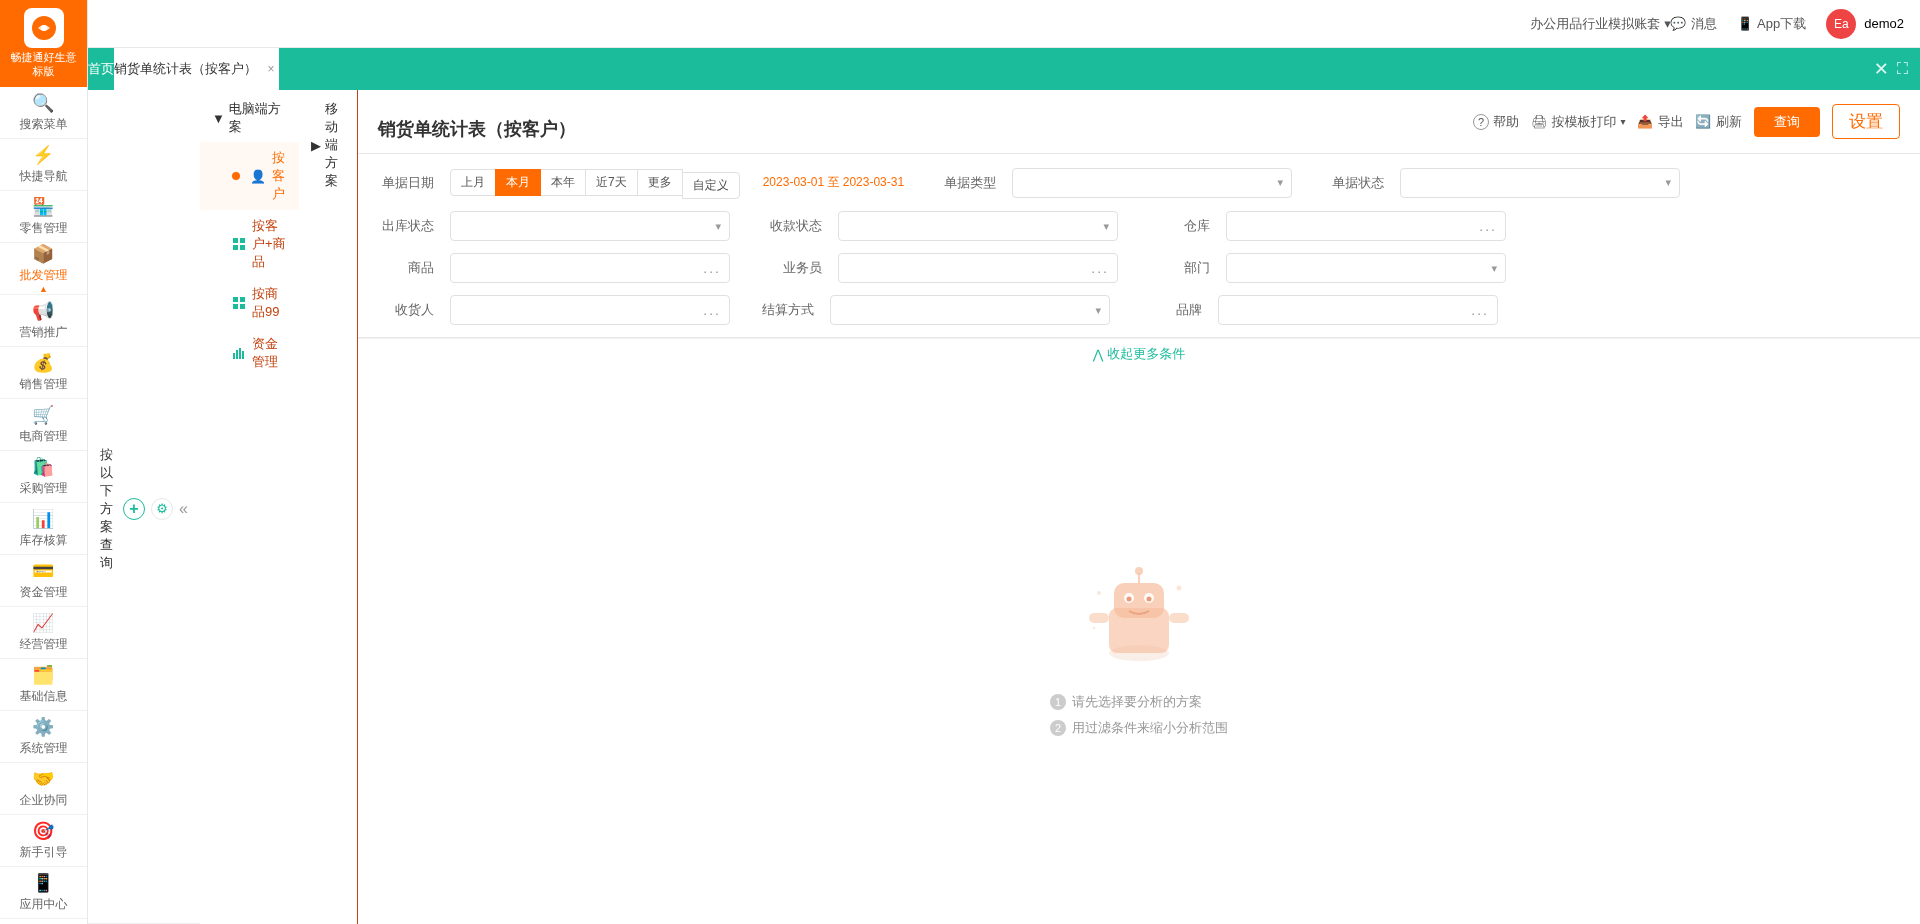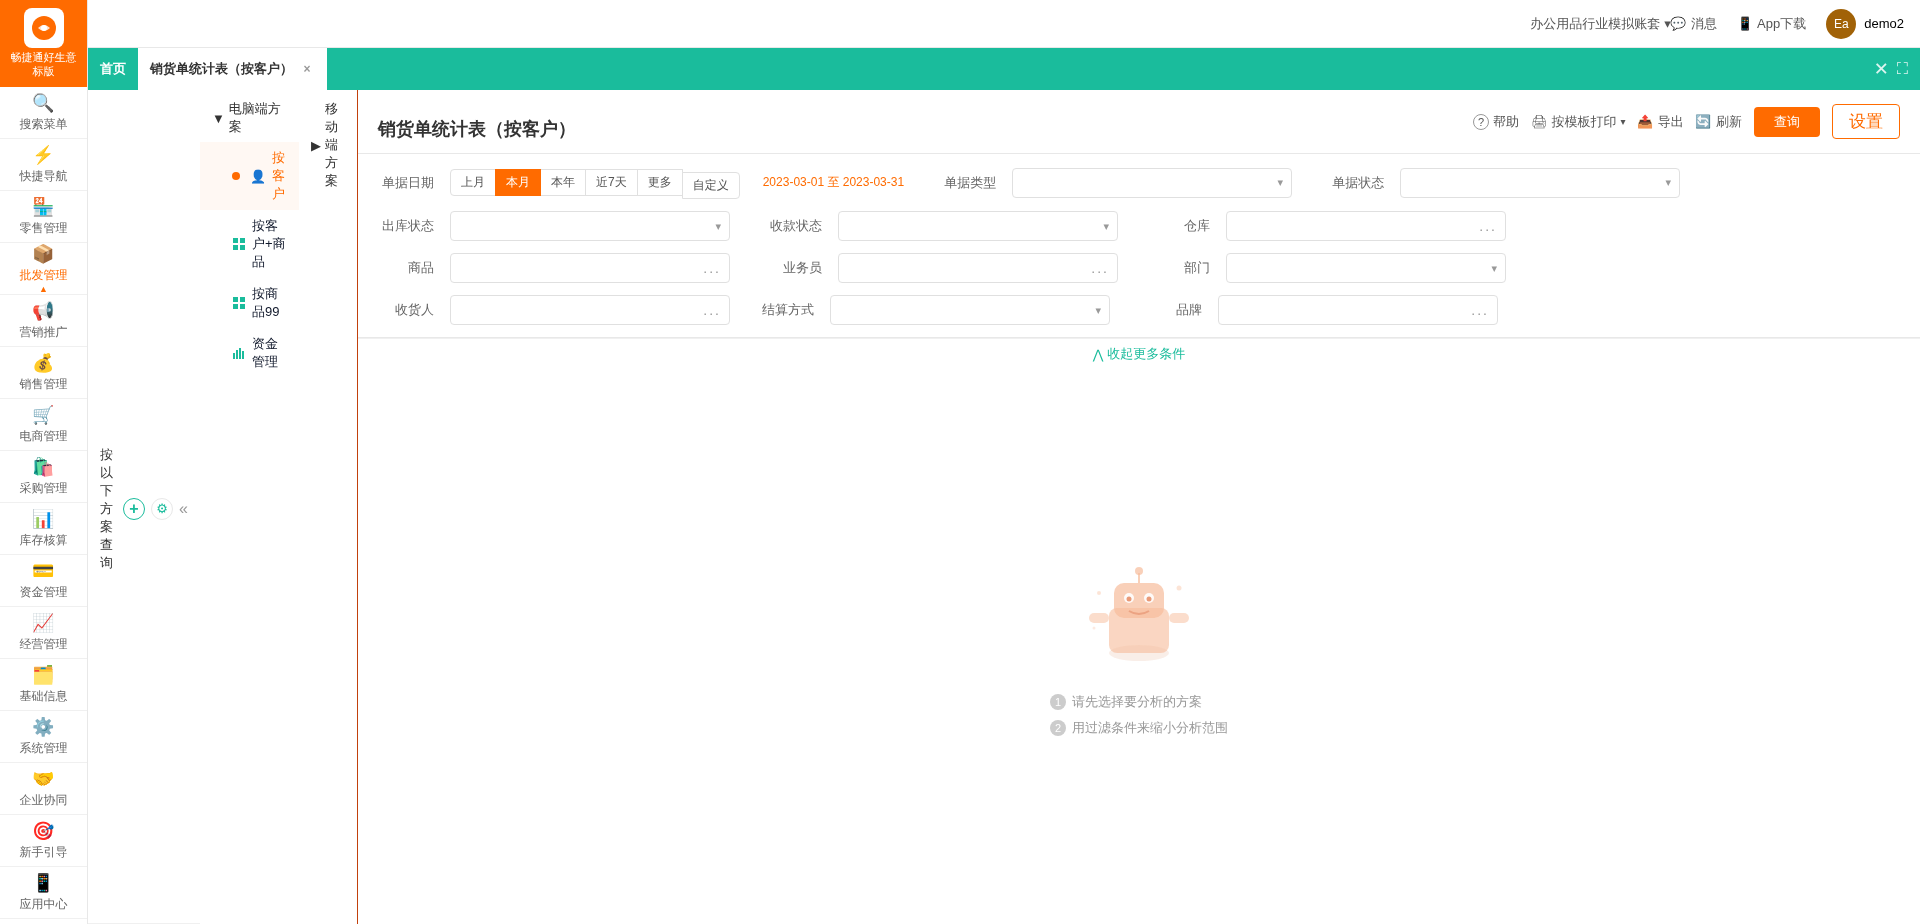--- a/index.html
+++ b/index.html
@@ -99,48 +99,47 @@
       align-items: center;
       gap: 4px;
       cursor: pointer;
       color: #555;
       font-size: 13px;
     }
     .avatar {
       width: 30px;
       height: 30px;
       border-radius: 50%;
-      background: #a16207;
+      background: #ef4444;
       display: flex;
       align-items: center;
       justify-content: center;
       color: #fff;
       font-size: 12px;
       cursor: pointer;
     }
 
     
     .tabs-bar {
       height: 42px;
       background: #1abc9c;
       display: flex;
       align-items: center;
       padding: 0 0;
       flex-shrink: 0;
     }
     .tab-item {
       height: 42px;
-      padding: 0 12px;
+      padding: 0 0;
       display: flex;
       align-items: center;
       gap: 6px;
       cursor: pointer;
       font-size: 13px;
       color: rgba(255,255,255,0.85);
-      font-weight: bold;
     }
     .tab-item.home-tab {
       background: transparent;
       color: #fff;
     }
     .tab-item.active-tab {
       background: #fff;
       color: #333;
       border-radius: 0;
     }
@@ -215,21 +214,21 @@
       color: #333;
       font-size: 13px;
       gap: 4px;
     }
 
     .scheme-item {
       display: flex;
       align-items: center;
       padding: 7px 12px 7px 32px;
       cursor: pointer;
-      color: #0f172a;
+      color: #c2410c;
       font-size: 13px;
       gap: 6px;
     }
     .scheme-item.active { background: #fff8f3; color: #ff6b00; }
     .scheme-item .scheme-icon {
       width: 18px;
       height: 18px;
       display: flex;
       align-items: center;
       justify-content: center;

